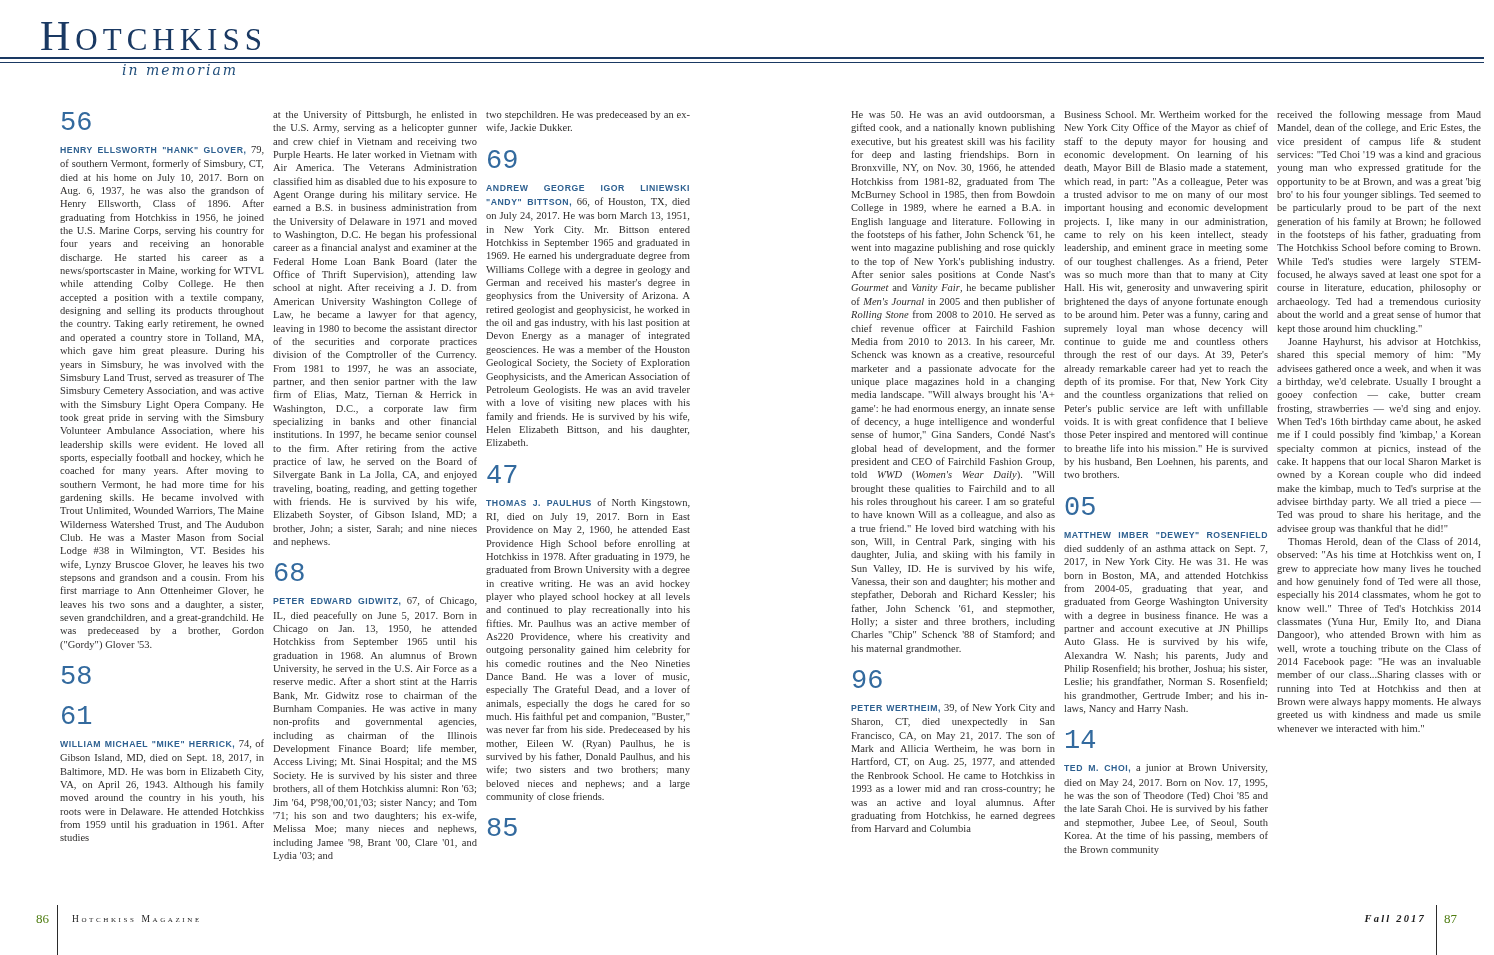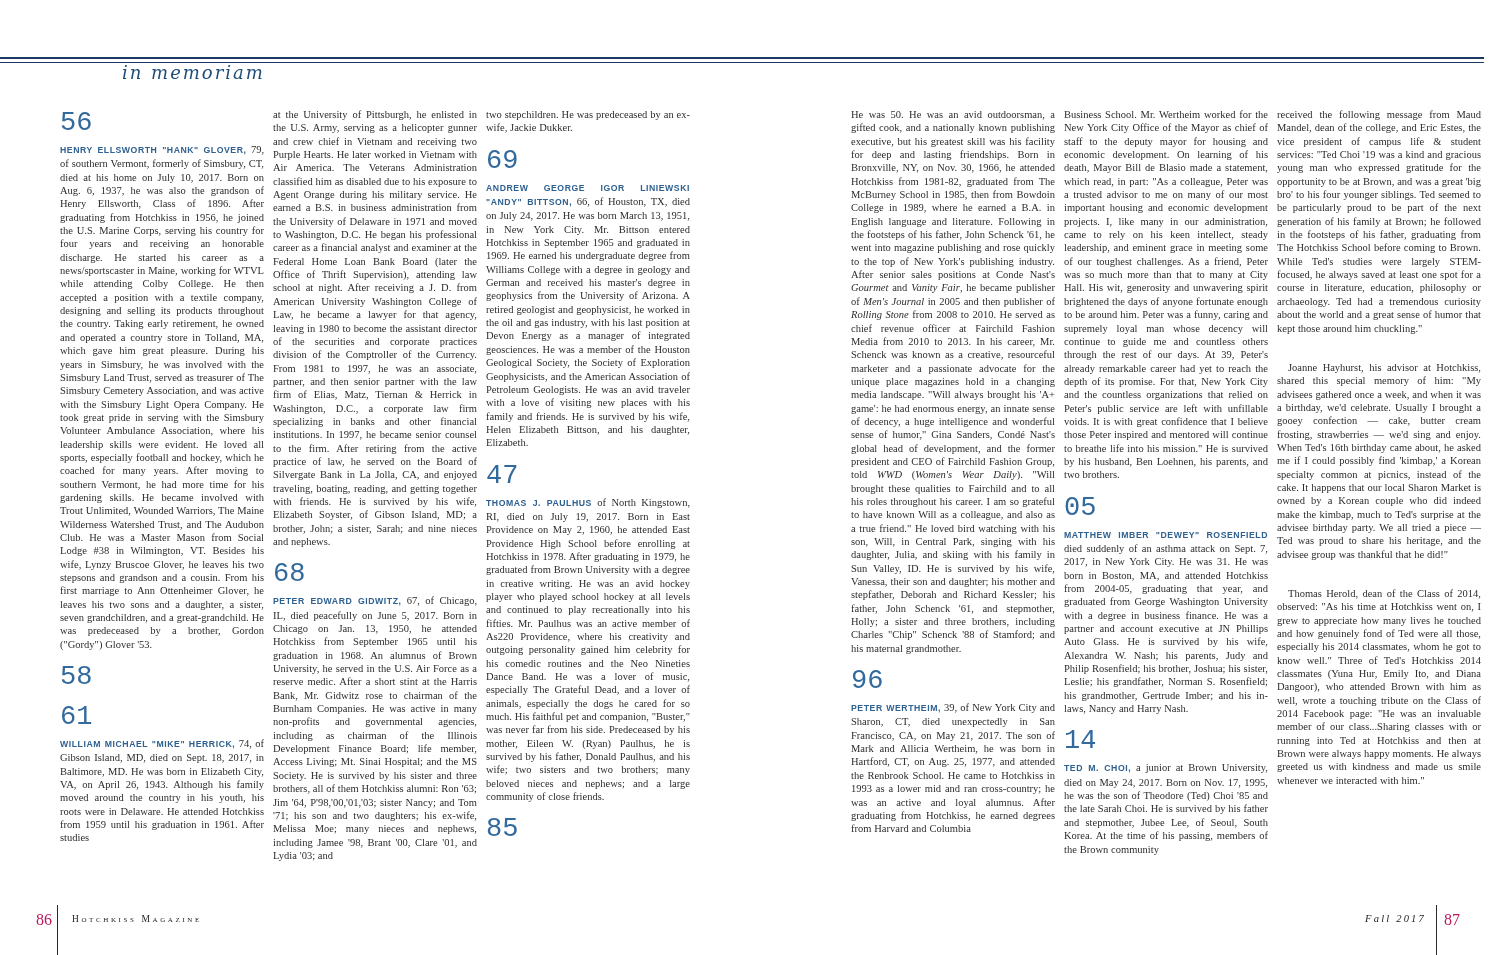--- a/index.html
+++ b/index.html
@@ -9,66 +9,67 @@
   }
   
   .masthead{position:absolute;left:0;top:0;width:1494px;height:100px;}
   .rule-top{position:absolute;left:0;top:57px;width:1484px;height:2px;background:#1a3963;}
   .rule-bottom{position:absolute;left:0;top:62px;width:1484px;height:1px;background:#1a3963;}
   .brand{position:absolute;left:40px;top:14px;color:#1a3963;letter-spacing:5px;white-space:nowrap;}
   .brand .big{font-size:42px;line-height:44px;}
   .brand .rest{font-size:31px;line-height:44px;}
   .subtitle{
     position:absolute;left:122px;top:62px;color:#1f4d7a;
-    font-family:"DejaVu Serif",serif;font-style:italic;font-size:18px;letter-spacing:2px;
+    font-family:"DejaVu Serif",serif;font-style:italic;font-size:14px;letter-spacing:2px;
   }
   
   .page{position:absolute;top:108px;width:632px;height:800px;overflow:hidden;
         display:flex;gap:9px;}
   .page-left{left:60px;}
   .page-right{left:851px;}
   .col{width:204px;min-width:204px;}
   .year{
     font-family:Liberation Mono, monospace;color:#336a9e;font-size:27px;line-height:27px;
     margin:13px 0 6px 0;
   }
   .col .year:first-child{margin-top:2px;}
   .para{
     margin:0;font-size:10.5px;line-height:13.35px;text-align:justify;
     hyphens:none;-webkit-hyphens:none;word-spacing:0.2px;
   }
-  .para.indent{text-indent:11px;margin-top:26px;}
+  .para.indent{text-indent:11px;}
   .dname{
     font-family:"Liberation Sans",sans-serif;font-weight:bold;color:#2e6090;
     font-size:8.7px;letter-spacing:0.55px;
   }
   .ital{font-style:italic;}
   
   .footer{position:absolute;left:0;top:0;width:1494px;height:955px;pointer-events:none;}
-  .pnum{position:absolute;font-size:16px;color:#be185d;}
+  .pnum{position:absolute;font-size:13px;color:#4d7c0f;}
   .pnum-left{left:36px;top:911px;}
   .pnum-right{left:1444px;top:911px;}
   .vrule{position:absolute;width:1px;background:#2b2b2b;top:905px;height:50px;}
   .vrule-left{left:57px;}
   .vrule-right{left:1436px;}
   .mag-label{
     position:absolute;left:72px;top:914px;font-size:9.5px;letter-spacing:2.6px;
     font-variant:small-caps;color:#1c1c1c;
   }
   .issue-label{
     position:absolute;right:68px;top:913px;font-size:10.5px;letter-spacing:2.2px;
-    font-style:italic;font-weight:normal;color:#1c1c1c;
+    font-style:italic;font-weight:bold;color:#1c1c1c;
   }
 </style>
 </head>
 <body>
 
 <div class="masthead">
   <div class="rule-top"></div>
   <div class="rule-bottom"></div>
+  <div class="brand"><span class="big">H</span><span class="rest">OTCHKISS</span></div>
   <div class="subtitle">in memoriam</div>
 </div>
 
 <div class="page page-left">
   <div class="col">
       <div class="year">56</div>
       <p class="para"><span class="dname">HENRY ELLSWORTH "HANK" GLOVER,</span><span> 79, of southern Vermont, formerly of Simsbury, CT, died at his home on July 10, 2017. Born on Aug. 6, 1937, he was also the grandson of Henry Ellsworth, Class of 1896. After graduating from Hotchkiss in 1956, he joined the U.S. Marine Corps, serving his country for four years and receiving an honorable discharge. He started his career as a news/sportscaster in Maine, working for WTVL while attending Colby College. He then accepted a position with a textile company, designing and selling its products throughout the country. Taking early retirement, he owned and operated a country store in Tolland, MA, which gave him great pleasure. During his years in Simsbury, he was involved with the Simsbury Land Trust, served as treasurer of The Simsbury Cemetery Association, and was active with the Simsbury Light Opera Company. He took great pride in serving with the Simsbury Volunteer Ambulance Association, where his leadership skills were evident. He loved all sports, especially football and hockey, which he coached for many years. After moving to southern Vermont, he had more time for his gardening skills. He became involved with Trout Unlimited, Wounded Warriors, The Maine Wilderness Watershed Trust, and The Audubon Club. He was a Master Mason from Social Lodge #38 in Wilmington, VT. Besides his wife, Lynzy Bruscoe Glover, he leaves his two stepsons and grandson and a cousin. From his first marriage to Ann Ottenheimer Glover, he leaves his two sons and a daughter, a sister, seven grandchildren, and a great-grandchild. He was predeceased by a brother, Gordon ("Gordy") Glover '53.</span></p>
       <div class="year">58</div>
       <div class="year">61</div>
       <p class="para"><span class="dname">WILLIAM MICHAEL "MIKE" HERRICK,</span><span> 74, of Gibson Island, MD, died on Sept. 18, 2017, in Baltimore, MD. He was born in Elizabeth City, VA, on April 26, 1943. Although his family moved around the country in his youth, his roots were in Delaware. He attended Hotchkiss from 1959 until his graduation in 1961. After studies</span></p>

